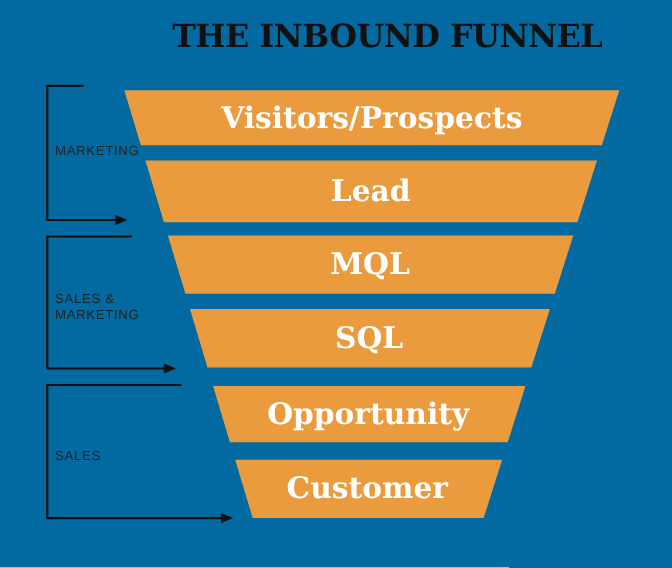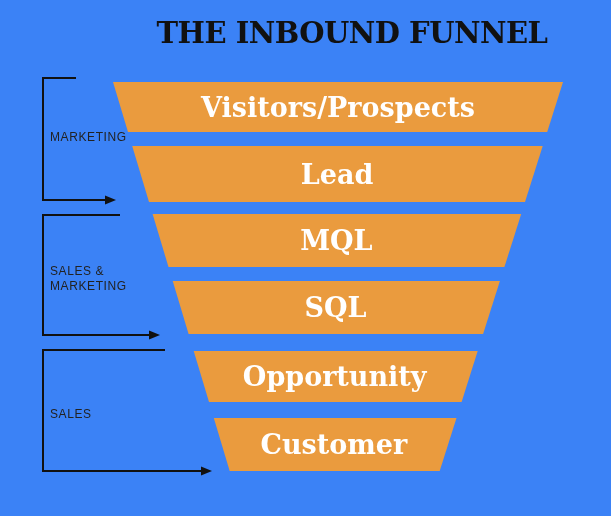--- a/index.html
+++ b/index.html
@@ -1,20 +1,20 @@
 <!DOCTYPE html>
 <html><head>
 <meta charset="utf-8">
 <style>
   html, body { margin: 0; padding: 0; background: #ffffff; }
   .canvas {
     position: relative;
     width: 611px;
     height: 516px;
-    background: #3b82f6;
+    background: #0369a1;
     overflow: hidden;
   }
   svg { display: block; }
   .title-text {
     font-family: "DejaVu Serif", serif;
     font-weight: bold;
     font-size: 29px;
     letter-spacing: -0.5px;
     text-anchor: middle;
   }

